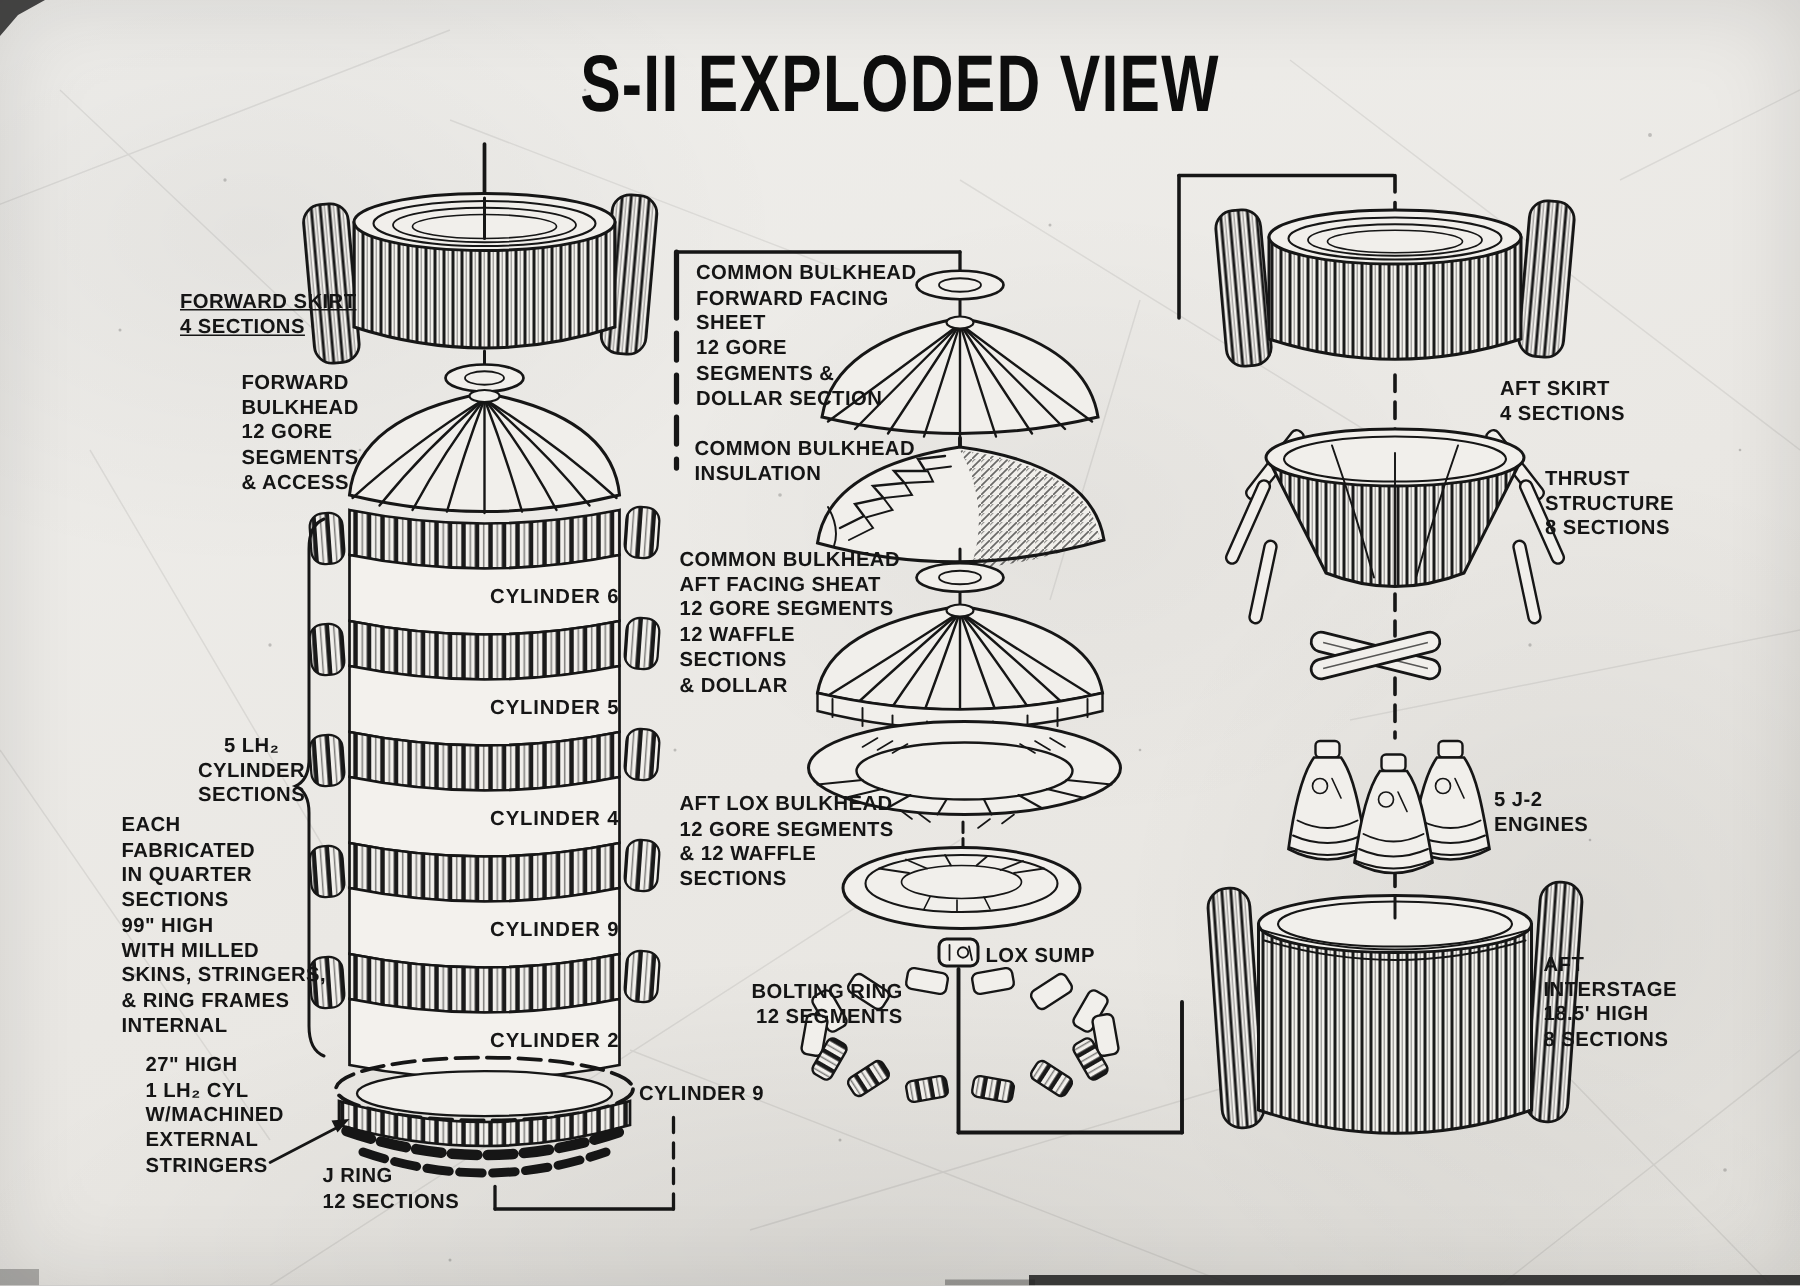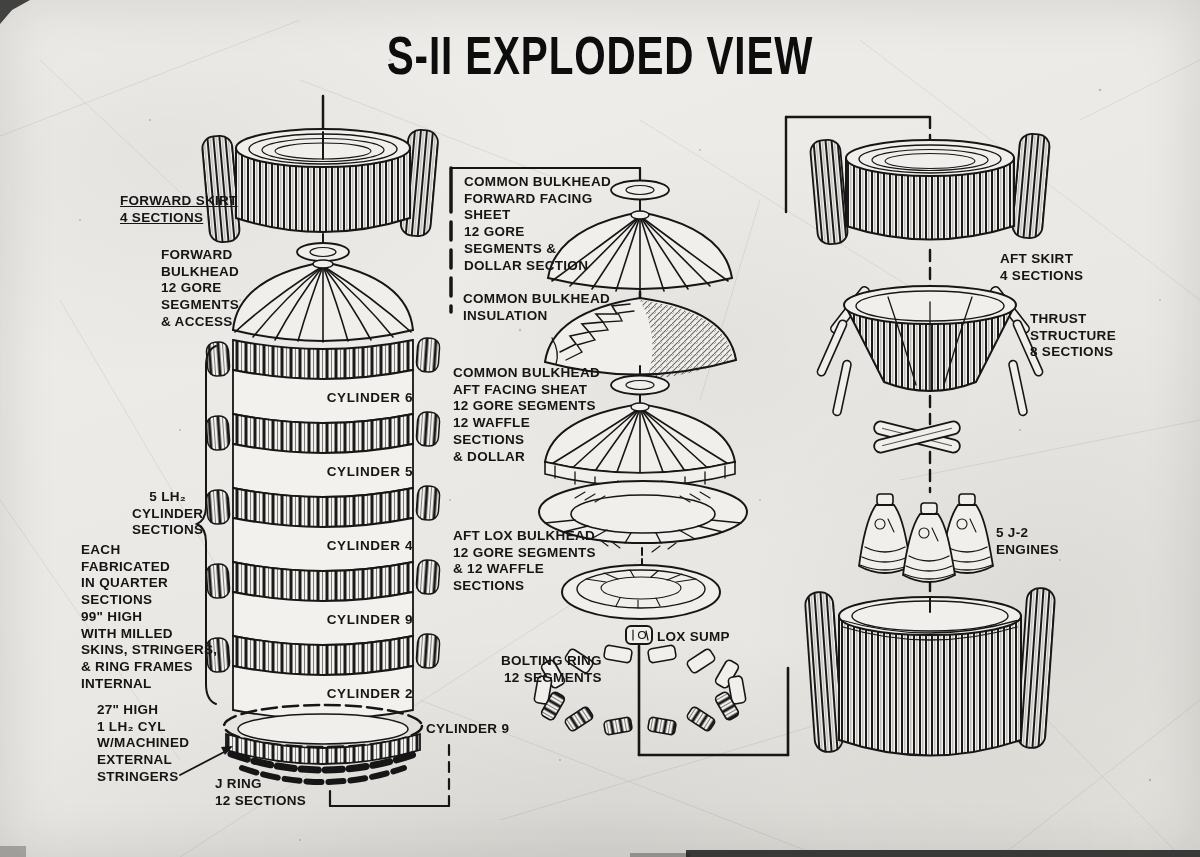--- a/index.html
+++ b/index.html
@@ -510,14 +510,18 @@
 12 SEGMENTS</div>
 <div class="lbl" style="left:657px;top:629px;">LOX SUMP</div>
 
 <div class="lbl" style="left:1000px;top:251px;">AFT SKIRT
 4 SECTIONS</div>
 <div class="lbl" style="left:1030px;top:311px;">THRUST
 STRUCTURE
 8 SECTIONS</div>
 <div class="lbl" style="left:996px;top:525px;">5 J-2
 ENGINES</div>
+<div class="lbl" style="left:1029px;top:635px;">AFT
+INTERSTAGE
+18.5' HIGH
+8 SECTIONS</div>
 
 </div>
 
 </body></html>

